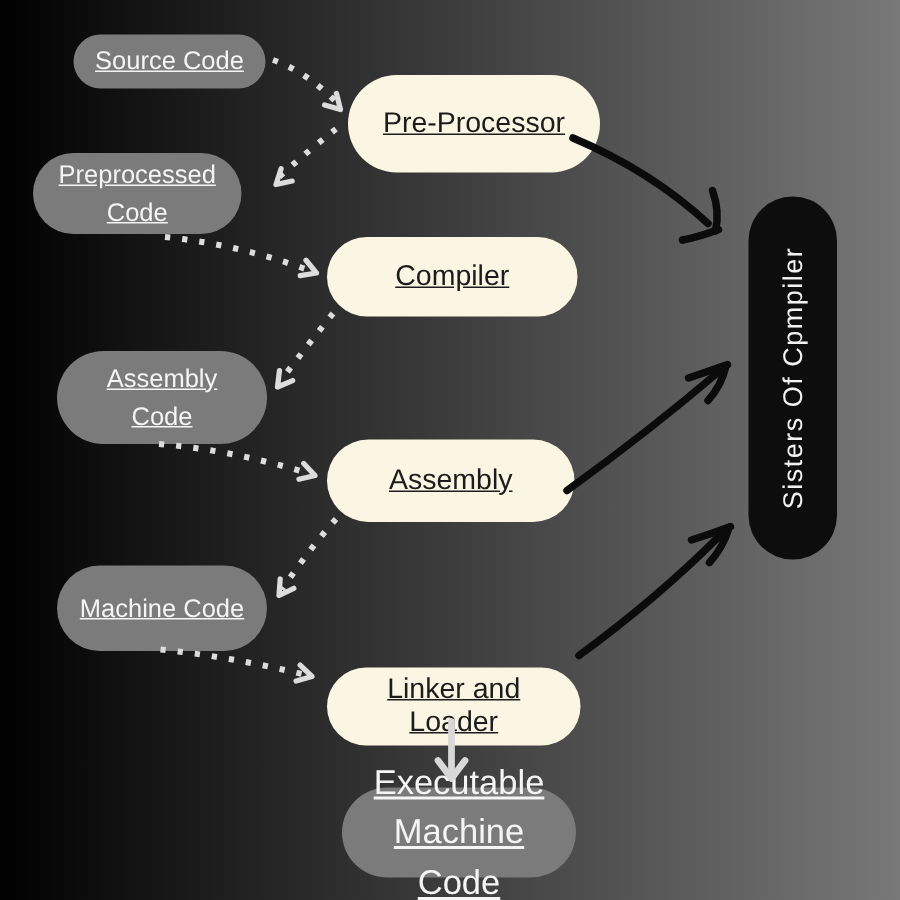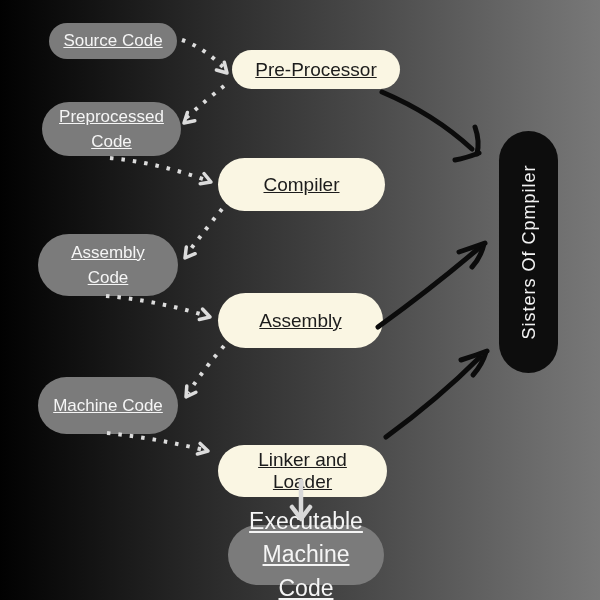--- a/index.html
+++ b/index.html
@@ -34,25 +34,25 @@
 </style>
 </head>
 <body>
 
 <div class="stage" style="--bg-left: #010101; --bg-right: #787878; --artifact-fill: #7b7b7b; --artifact-text: #f5f5f5; --process-fill: #faf6e3; --process-text: #1c1c1c; --sisters-fill: #0d0d0d; --sisters-text: #f2f2f2; --dotted-arrow: #dcdcdc; --solid-arrow: #0b0b0b; --light-arrow: #d8d8d8;">
 
   <div class="pill gray" style="left:49px;top:23px;width:128px;height:36px;">
     <span>Source Code</span>
   </div>
 
-  <div class="pill cream" style="left:232px;top:50px;width:168px;height:39px;">
+  <div class="pill cream" style="left:232px;top:50px;width:168px;height:65px;">
     <span>Pre-Processor</span>
   </div>
 
-  <div class="pill gray" style="left:42px;top:102px;width:139px;height:54px;">
+  <div class="pill gray" style="left:22px;top:102px;width:139px;height:54px;">
     <span>Preprocessed Code</span>
   </div>
 
   <div class="pill gray" style="left:38px;top:234px;width:140px;height:62px;">
     <span>Assembly Code</span>
   </div>
 
   <div class="pill cream" style="left:218px;top:158px;width:167px;height:53px;">
     <span>Compiler</span>
   </div>

